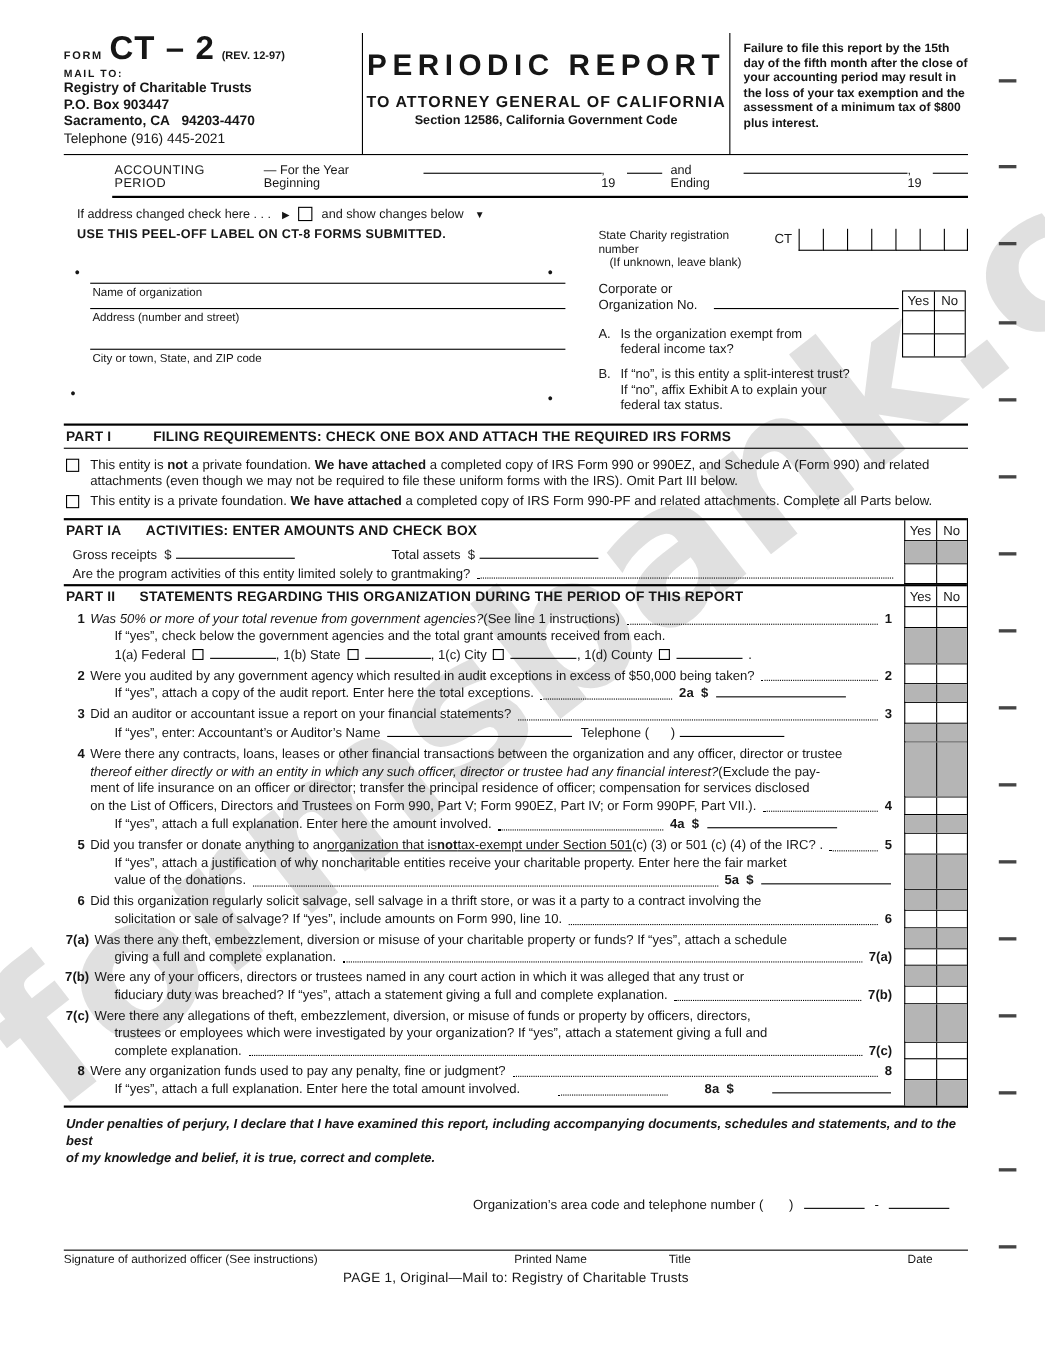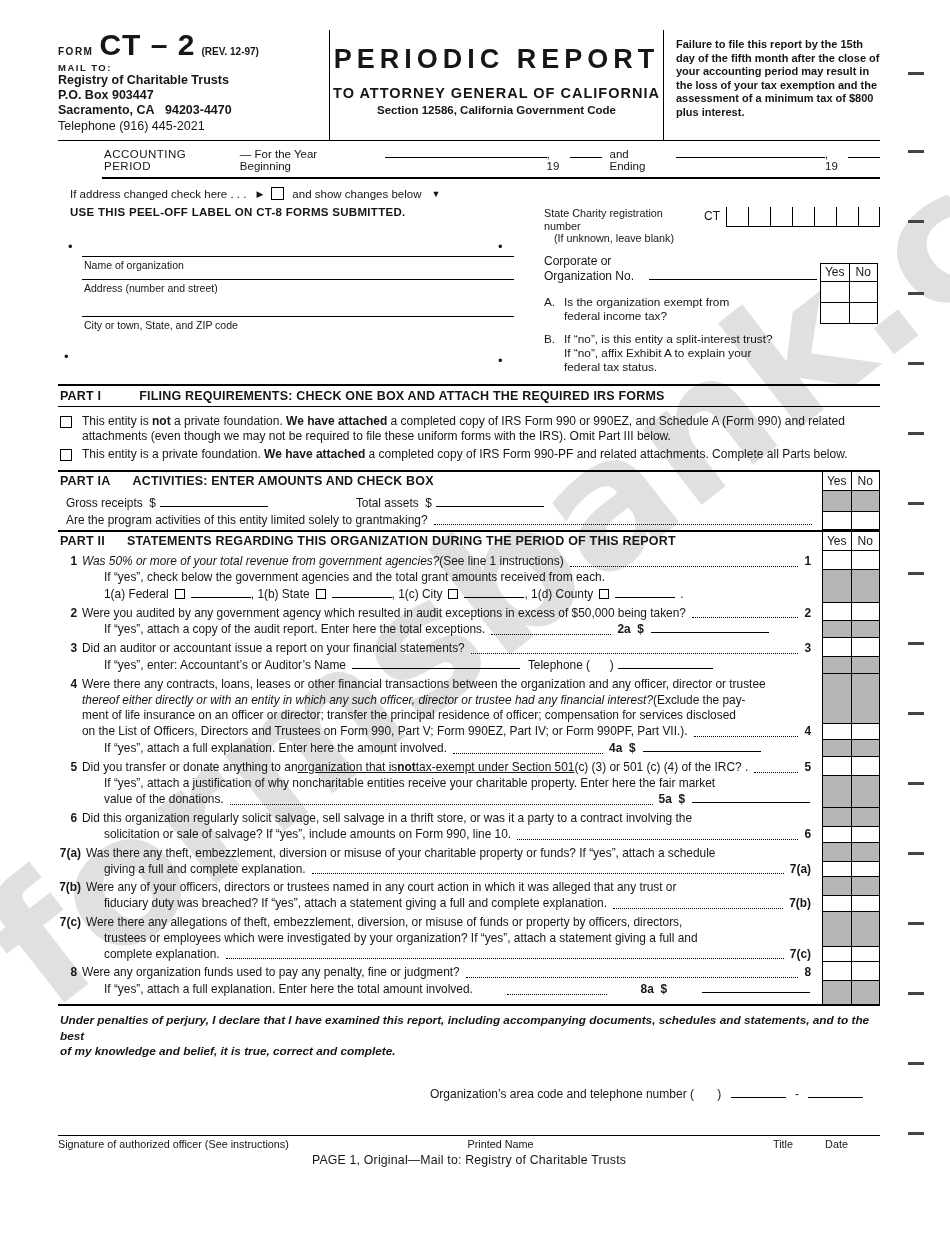--- a/index.html
+++ b/index.html
@@ -96,21 +96,21 @@
   .cbs { display:inline-block; width:10px; height:10px; border:1.3px solid #000; margin:0 6px; position:relative; top:1px; }
 
   
   .ia-line { font-size:11.9px; line-height:16px; display:flex; align-items:baseline; padding:4px 0 1px 8px; }
   .ia-line2 { font-size:11.9px; line-height:16px; display:flex; align-items:baseline; padding:0 0 2px 8px; }
 
   
   .decl { font-size:11.8px; font-weight:bold; font-style:italic; line-height:15.5px; padding:7px 0 0 2px; }
   .phoneline { margin:26px 0 0 372px; font-size:12px; }
   .sigblock { margin-top:34px; border-top:1.6px solid #000; display:flex; font-size:10.8px; padding-top:2px; }
-  .sig1 { width:335px; } .sig2 { width:215px; text-align:center; } .sig3 { width:185px; text-align:right; } .sig4 { flex:1; text-align:center; }
+  .sig1 { width:335px; } .sig2 { width:215px; text-align:center; } .sig3 { width:185px; text-align:left; } .sig4 { flex:1; text-align:center; }
   .pageline { text-align:center; font-size:12.3px; margin-top:3px; letter-spacing:.2px; }
 </style>
 </head>
 <body>
 
 <div class="wm">formsbank.com</div>
 
 <div class="edge-dash" style="top:72px"></div>
 <div class="edge-dash" style="top:150px"></div>
 <div class="edge-dash" style="top:220px"></div>

